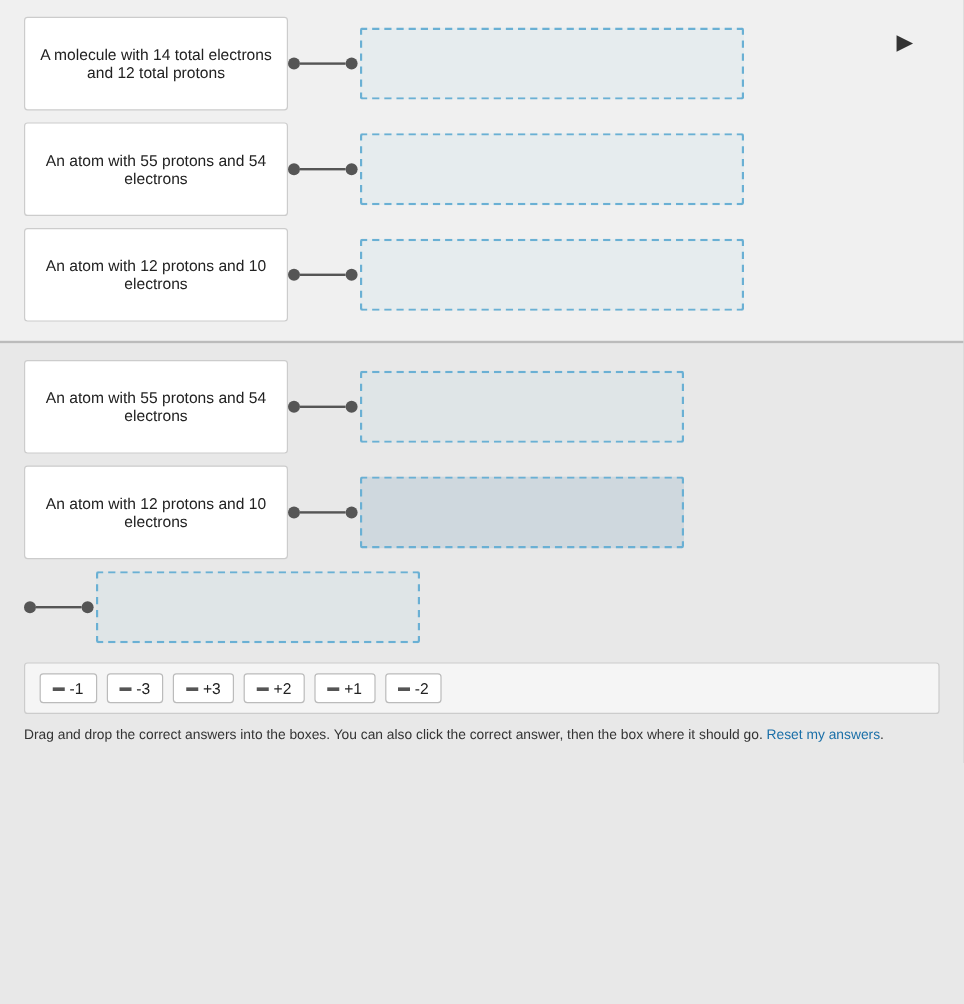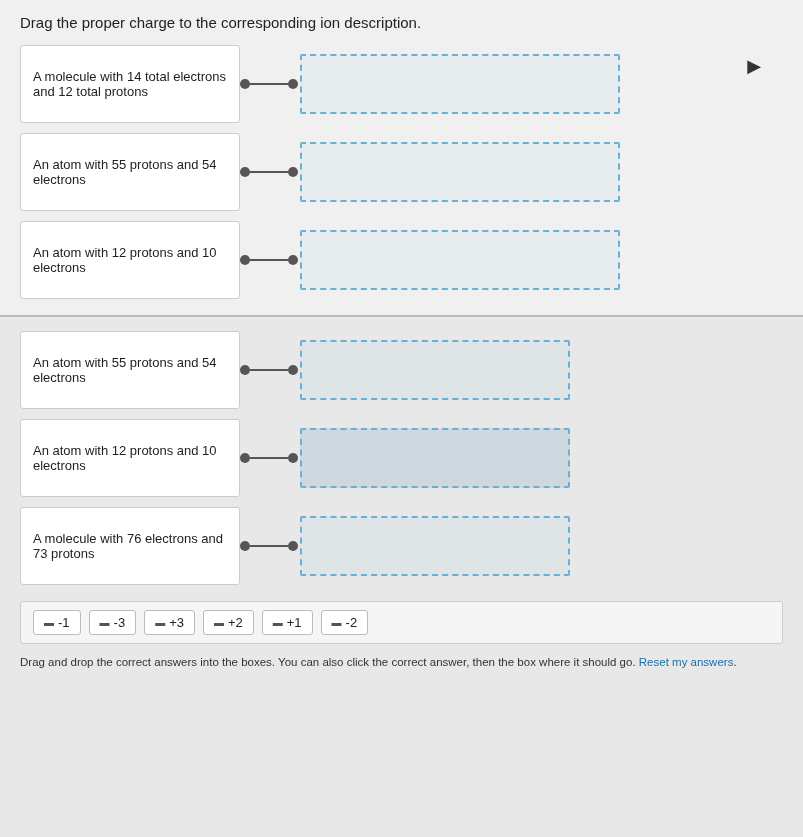--- a/index.html
+++ b/index.html
@@ -41,20 +41,21 @@
     .description-box {
       background: #fff;
       border: 1px solid #ccc;
       border-radius: 3px;
       padding: 23px 12px;
       width: 220px;
       min-height: 60px;
       display: flex;
       align-items: center;
       justify-content: center;
+      text-align: center;
       font-size: 13px;
       color: #222;
       flex-shrink: 0;
     }
 
     .connector {
       display: flex;
       align-items: center;
       width: 60px;
       flex-shrink: 0;
@@ -174,21 +175,20 @@
 
     .bottom-row {
       display: flex;
       align-items: center;
     }
   </style>
 </head>
 <body>
 
 <div class="top-panel">
-  <p class="instruction">Drag the proper charge to the corresponding ion description.</p>
 
   <div class="top-rows-wrapper">
 
     <div class="arrow-top">▶</div>
 
     <div class="rows-container">
 
       <div class="drag-row">
         <div class="description-box">
           <span>A molecule with 14 total electrons and 12 total protons</span>
@@ -251,23 +251,20 @@
       </div>
       <div class="connector">
         <div class="connector-dot-left"></div>
         <div class="connector-line"></div>
         <div class="connector-dot-right"></div>
       </div>
       <div class="bottom-drop-box filled"></div>
     </div>
 
     <div class="drag-row bottom-row">
-      <div class="description-box">
-        <span>A molecule with 76 electrons and 73 protons</span>
-      </div>
       <div class="connector">
         <div class="connector-dot-left"></div>
         <div class="connector-line"></div>
         <div class="connector-dot-right"></div>
       </div>
       <div class="bottom-drop-box"></div>
     </div>
 
   </div>
 

